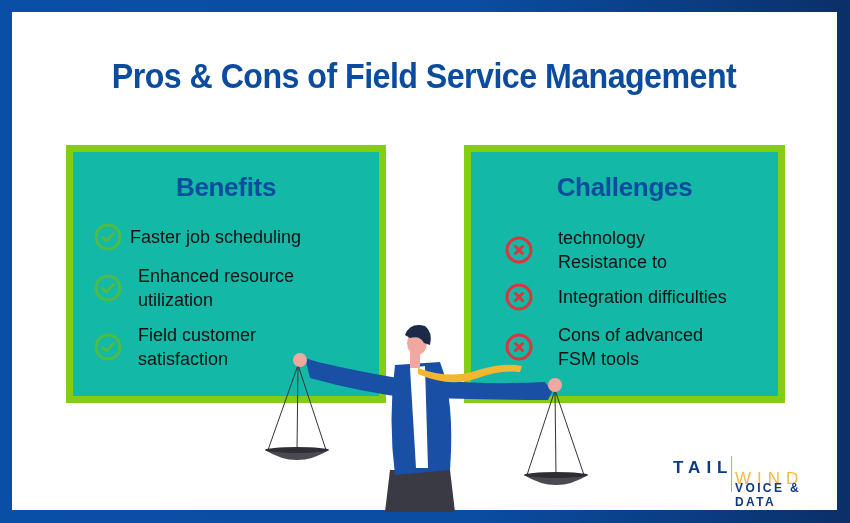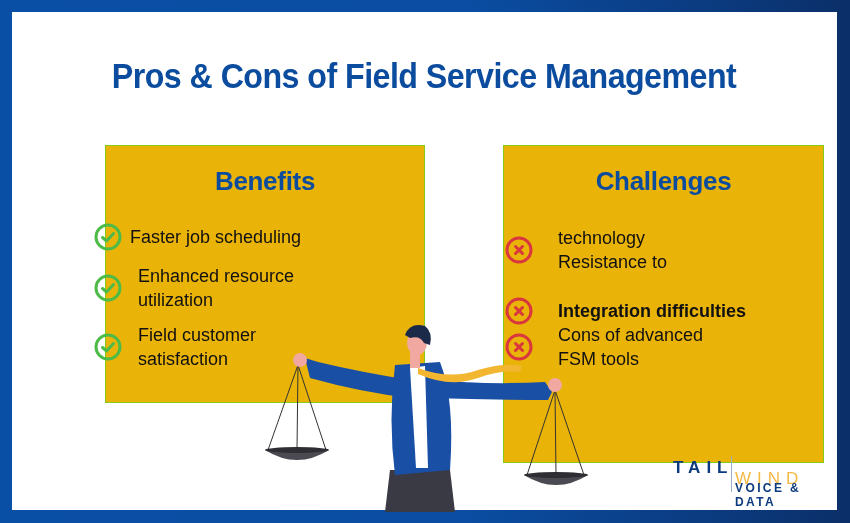--- a/index.html
+++ b/index.html
@@ -3,23 +3,23 @@
   <meta charset="utf-8">
   <style>
     html, body { margin:0; padding:0; }
     body { width:850px; height:523px; overflow:hidden; position:relative;
       background: linear-gradient(90deg, #0a4fa6 0%, #0a4da2 55%, #0b3a7e 85%, #0b2f68 100%);
       font-family: "Liberation Sans", sans-serif; }
     .card { position:absolute; left:12px; top:12px; width:825px; height:498px; background:#ffffff; }
     .title { position:absolute; left:0; top:56px; width:848px; text-align:center;
       font-family:"Liberation Sans", sans-serif; font-weight:bold; font-size:35px;
       color:#0b4c9e; letter-spacing:-0.6px; transform:scaleX(0.92); transform-origin:center; }
-    .box { position:absolute; border:1px solid #84cc16; background:#eab308; box-sizing:border-box;margin-left:39px; }
+    .box { position:absolute; border:7px solid #84cc16; background:#14b8a6; box-sizing:border-box; }
     .box.left { left:66px; top:145px; width:320px; height:258px; }
-    .box.right { left:464px; top:145px; width:321px; height:318px; }
+    .box.right { left:464px; top:145px; width:321px; height:258px; }
     .box-title { position:absolute; left:0; width:100%; top:20px; text-align:center;
       font-weight:bold; font-size:26px; color:#0b4c9e; letter-spacing:-0.3px; }
     .item { position:absolute; display:flex; align-items:center; }
     .item .txt { font-size:18px; color:#111; line-height:24px; }
     .ico { width:28px; height:28px; flex:0 0 28px; }
     .figure { position:absolute; left:0; top:0; width:850px; height:523px; pointer-events:none; }
     .logo { position:absolute; left:665px; top:458px; width:150px; height:36px; }
     .logo .tail { position:absolute; left:8px; top:0; font-size:17px; font-weight:bold; letter-spacing:6px; color:#0b3a7e; }
     .logo .wind { position:absolute; left:70px; top:11px; font-size:17px; font-weight:normal; letter-spacing:6px; color:#f5b945; }
     .logo .sep { position:absolute; left:66px; top:-2px; width:1px; height:36px; background:#9ab0d0; }
@@ -76,21 +76,21 @@
   <svg class="ico" viewBox="0 0 28 28">
     <circle cx="14" cy="14" r="12" fill="none" stroke="#d9363e" stroke-width="3"></circle>
     <path d="M10.5 10.5 L17.5 17.5 M17.5 10.5 L10.5 17.5" fill="none" stroke="#d9363e" stroke-width="3" stroke-linecap="round"></path>
   </svg>
   <div style="margin-left:25px;">
     <div class="txt">technology</div>
     <div class="txt">Resistance to</div>
   </div>
 </div>
 
-<div class="item" style="left:505px; top:297px;font-weight:bold;">
+<div class="item" style="left:505px; top:283px;">
   <svg class="ico" viewBox="0 0 28 28">
     <circle cx="14" cy="14" r="12" fill="none" stroke="#d9363e" stroke-width="3"></circle>
     <path d="M10.5 10.5 L17.5 17.5 M17.5 10.5 L10.5 17.5" fill="none" stroke="#d9363e" stroke-width="3" stroke-linecap="round"></path>
   </svg>
   <div style="margin-left:25px;">
     <div class="txt">Integration difficulties</div>
   </div>
 </div>
 
 <div class="item" style="left:505px; top:323px;">

